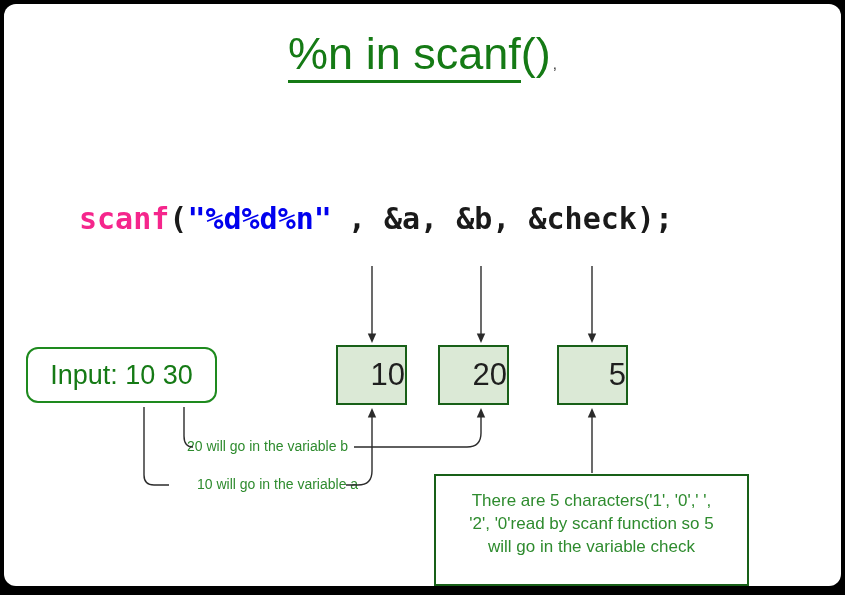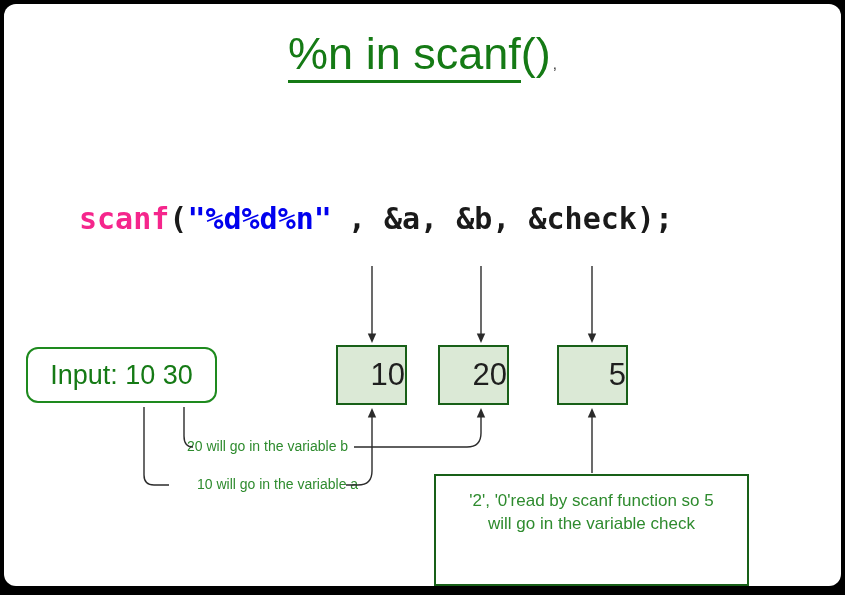--- a/index.html
+++ b/index.html
@@ -61,20 +61,21 @@
       <span>20</span>
     </div>
     <div class="vbox" id="vbox-check">
       <span>5</span>
     </div>
 
     <div class="note" id="note-b">20 will go in the variable b</div>
     <div class="note" id="note-a">10 will go in the variable a</div>
 
     <div class="explain">
+      <div>There are 5 characters('1', '0',' ',</div>
       <div>'2', '0'read by scanf function so 5</div>
       <div>will go in the variable check</div>
     </div>
 
     <svg class="overlay" viewBox="0 0 845 595">
 
       <g>
         <path class="ln" d="M368 262 L368 330"></path>
         <polygon class="ah" points="368,339 363.8,329.5 372.2,329.5"></polygon>
       </g>

